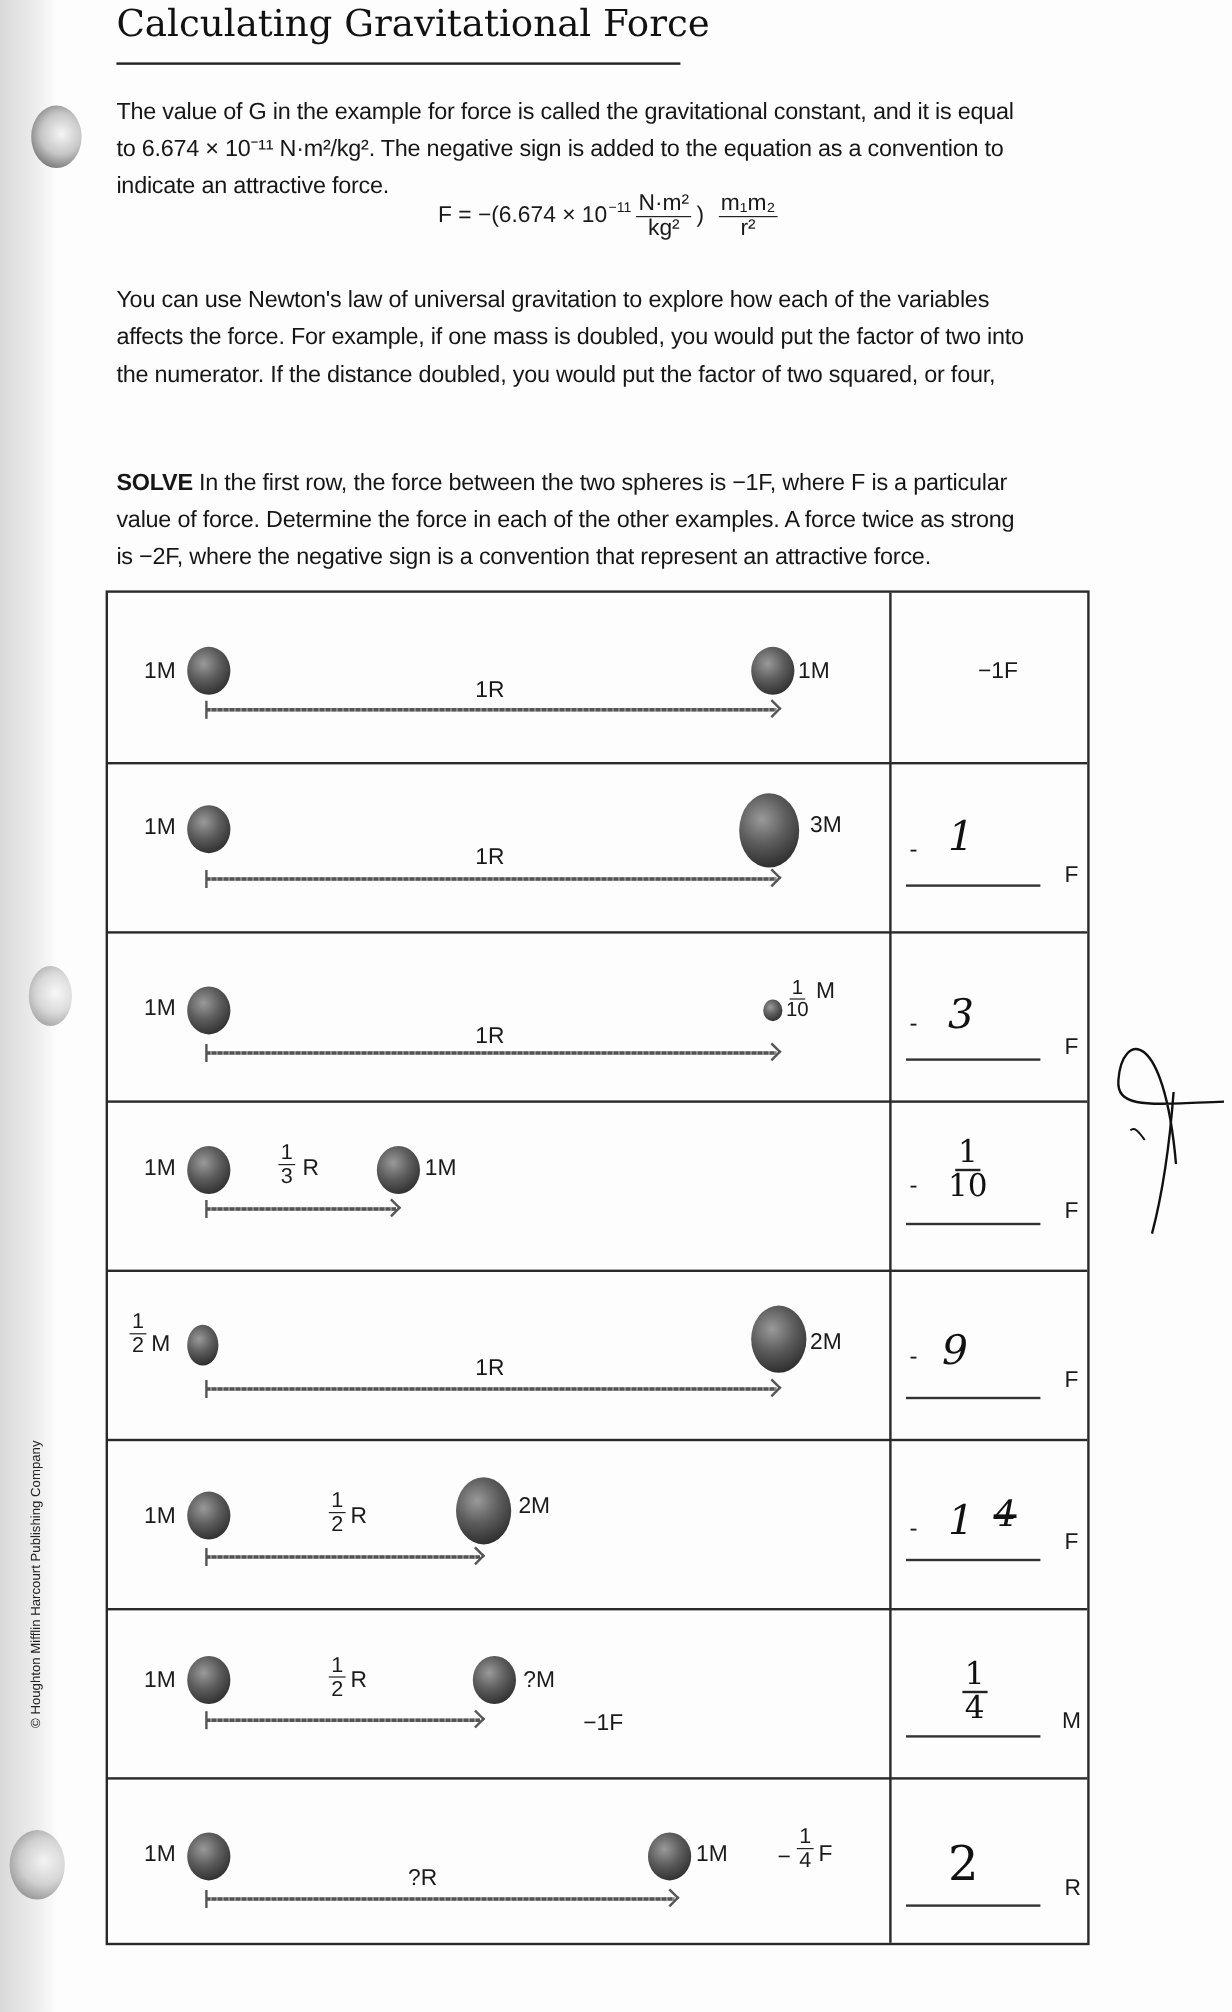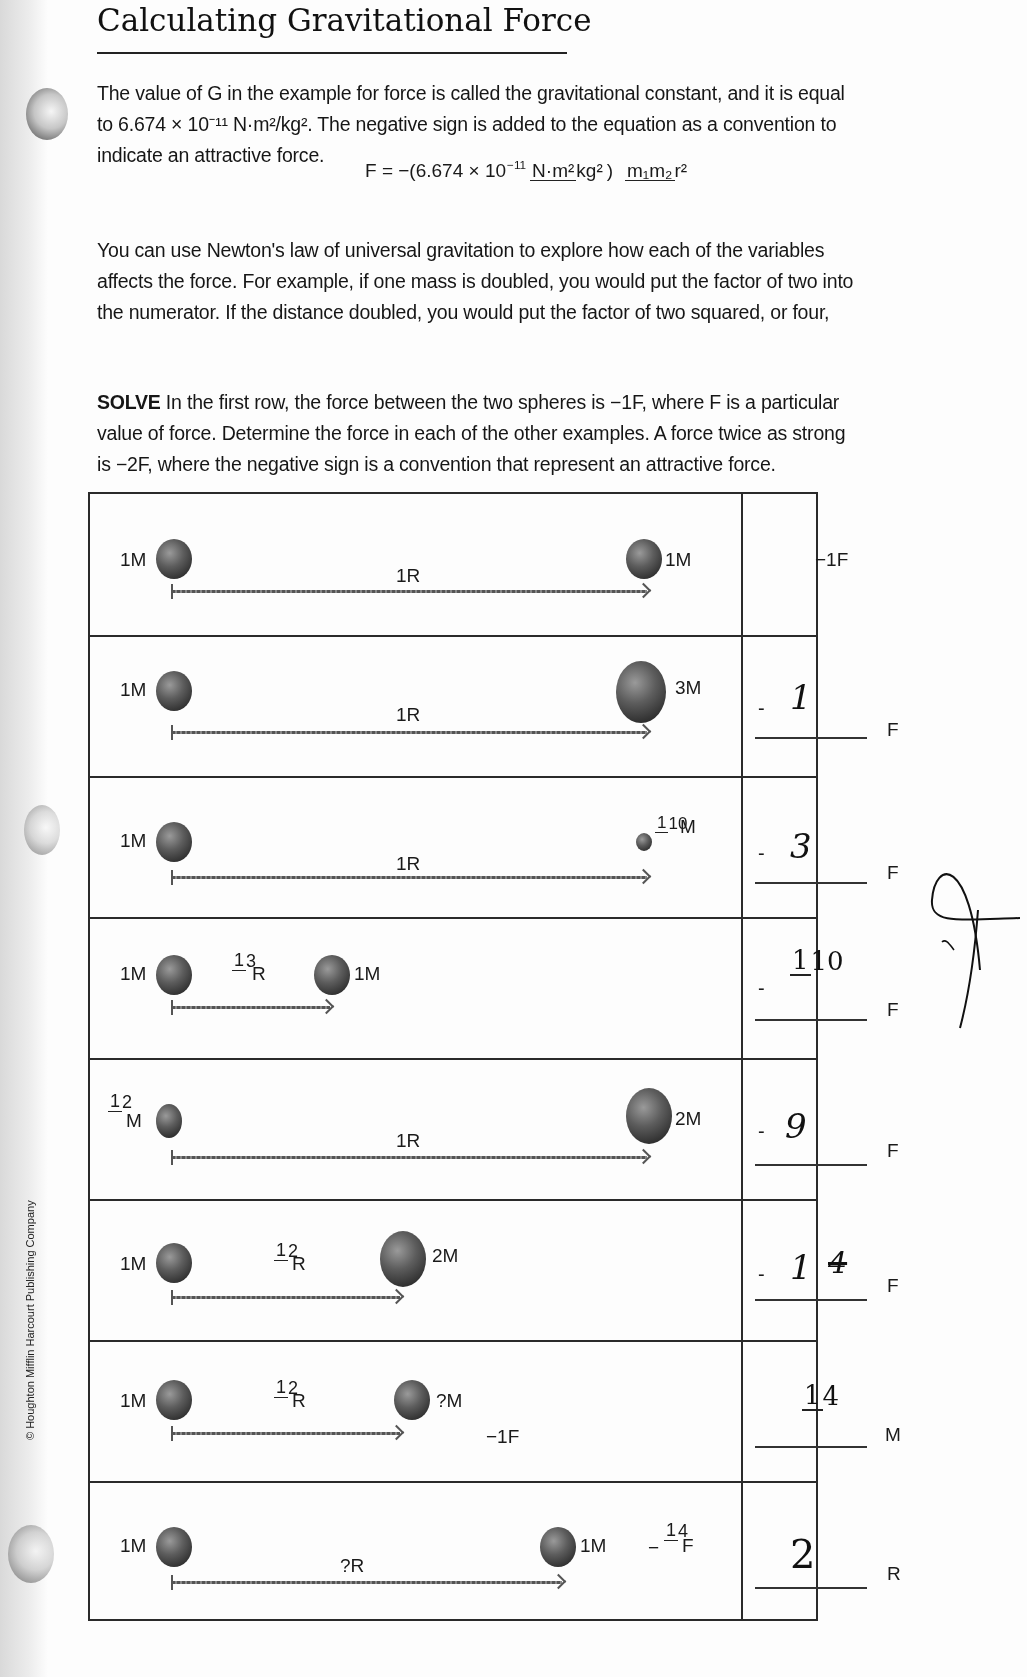--- a/index.html
+++ b/index.html
@@ -33,28 +33,28 @@
     position:absolute; left:97px; width:835px;
     font-family:"Liberation Sans", sans-serif;
     font-size:19.5px; line-height:31px; color:#161616;
     letter-spacing:-0.2px;
   }
   .para b { font-weight:bold; }
   .equation {
     position:absolute; left:365px; top:160px;
     font-size:19px; display:flex; align-items:center; gap:4px;
   }
-  .frac { display:inline-flex; flex-direction:row; align-items:center; line-height:1.05; }
+  .frac { display:inline-flex; flex-direction:column; align-items:center; line-height:1.05; }
   .frac .num { border-bottom:1.3px solid #222; padding:0 2px; }
   .frac.small { font-size:14px; }
   .ital { }
   sup, sub { font-size:0.62em; }
 
   .table {
-    position:absolute; left:88px; top:492px; width:730px; height:1129px;
+    position:absolute; left:88px; top:492px; width:820px; height:1129px;
     border:2px solid #2a2a2a; box-sizing:border-box;
   }
   .table .divider { position:absolute; left:651px; top:0; bottom:0; width:2px; background:#2a2a2a; }
   .row { position:absolute; left:0; right:0; height:141px; }
   .row + .row { border-top:2px solid #2a2a2a; }
   .lbl { position:absolute; font-size:19px; color:#1a1a1a; white-space:nowrap; }
   .sphere {
     position:absolute; border-radius:50%;
     background:radial-gradient(circle at 38% 35%,#9a9a9a 0%,#5d5d5d 40%,#2e2e2e 80%,#1c1c1c 100%);
   }

